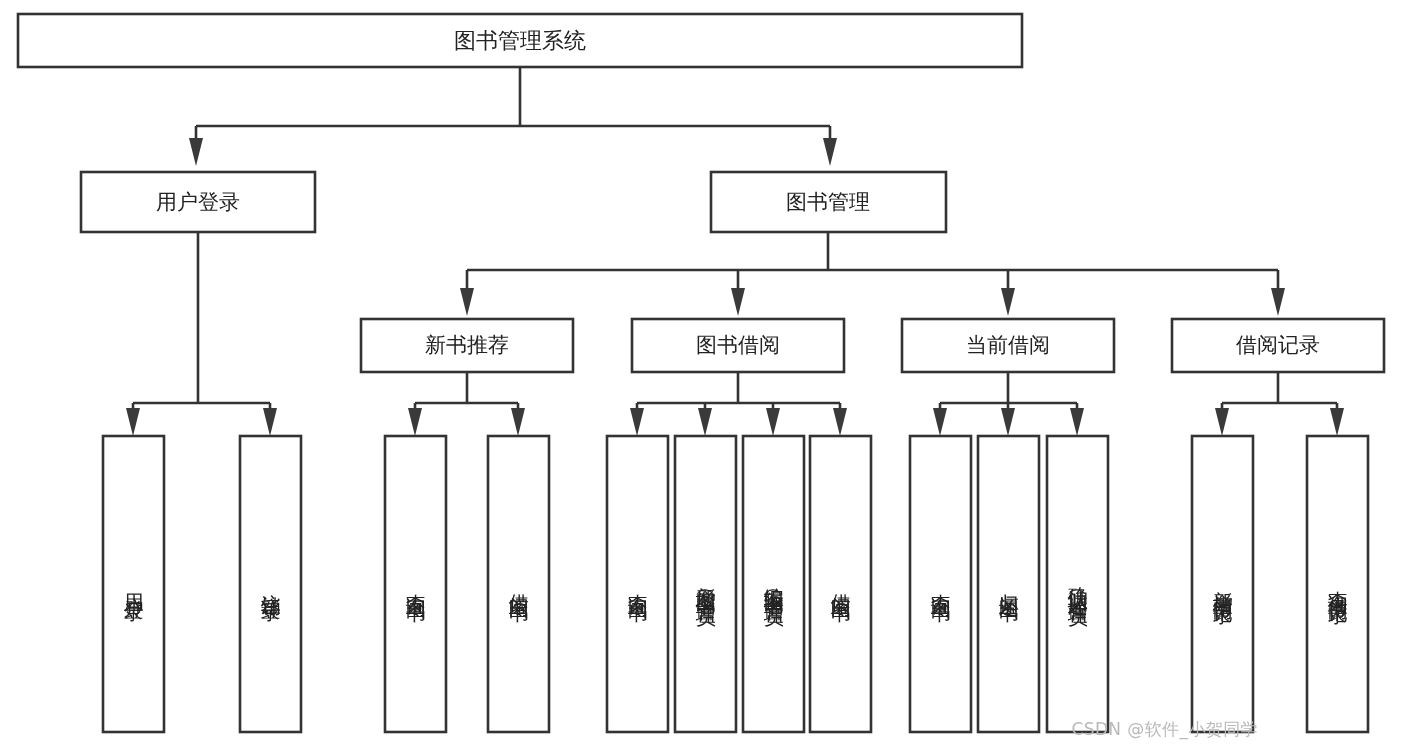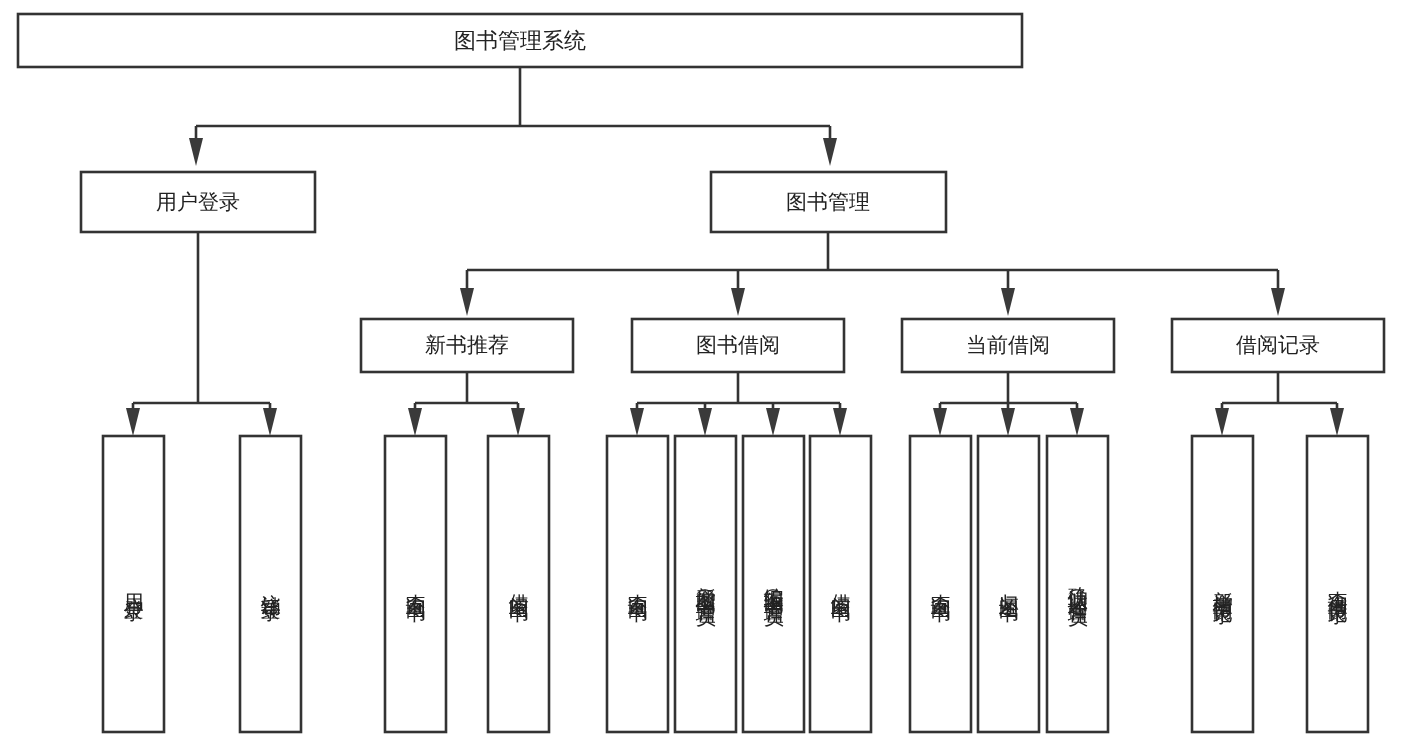--- a/index.html
+++ b/index.html
@@ -268,14 +268,15 @@
   </div>
 
   <div class="vtext-wrap" style="left:1192px; top:436px; width:61px; height:296px;">
     <span class="vtext">新增借阅记录</span>
   </div>
 
   <div class="vtext-wrap" style="left:1307px; top:436px; width:61px; height:296px;">
     <span class="vtext">查询借阅记录</span>
   </div>
 
+  <div class="watermark">CSDN @软件_小贺同学</div>
 
 </div>
 
 </body></html>

